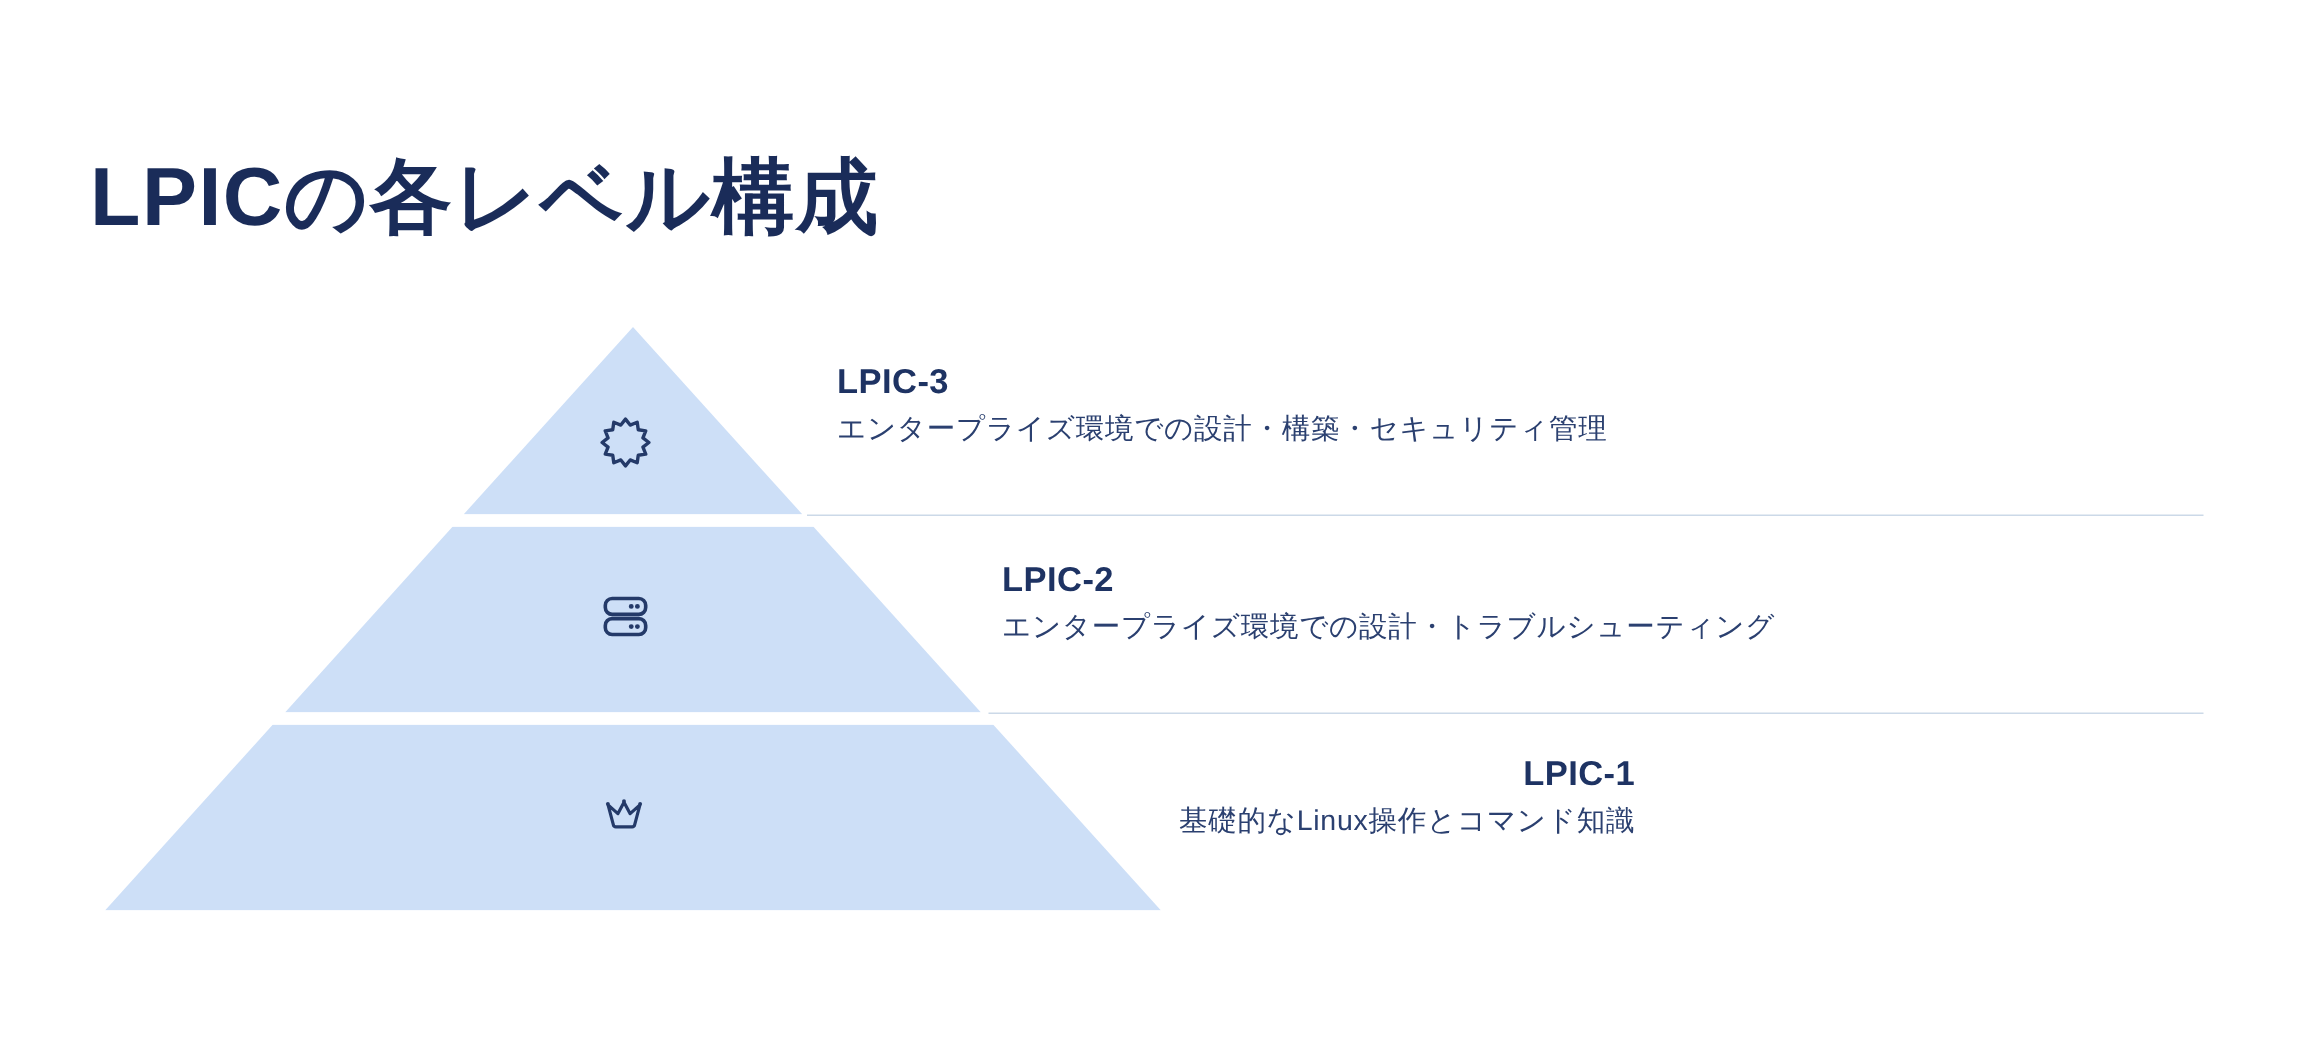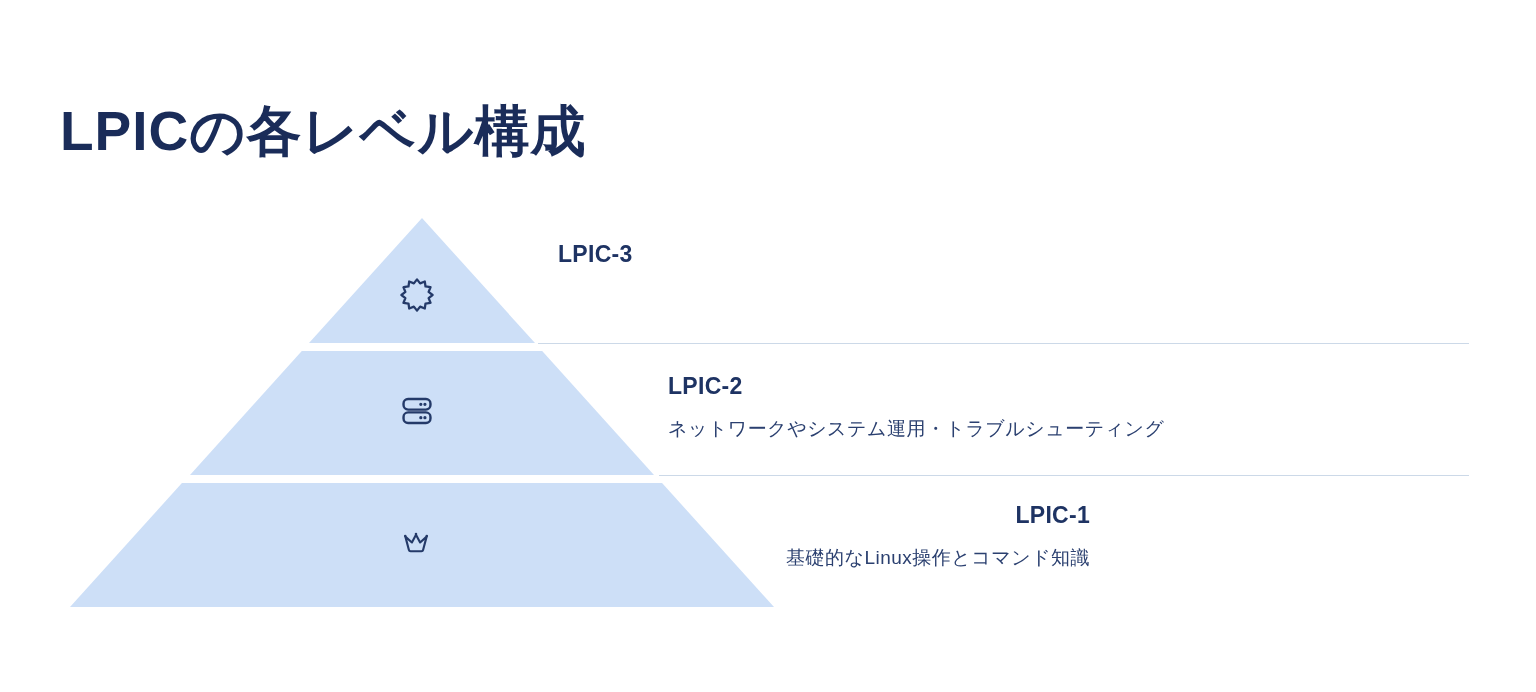--- a/index.html
+++ b/index.html
@@ -45,21 +45,21 @@
     width: 34px; height: 34px;
   }
   .tier-icon svg { width: 100%; height: 100%; display: block; }
   .icon-badge  { left: 400px; top: 278px; }
   .icon-server { left: 400px; top: 394px; }
   .icon-crown  { left: 399px; top: 525px; }
   .level-block {
     position: absolute;
     display: flex;
     flex-direction: column;
-    gap: 14px;
+    gap: 4px;
     white-space: nowrap;
   }
   .level-block-3 { left: 558px; top: 240px; }
   .level-block-2 { left: 668px; top: 372px; justify-content: center; }
   .level-block-1 { left: 786px; top: 501px; align-items: flex-end; }
   .level-name {
     font-size: 23px;
     font-weight: 800;
     color: #1e3363;
     line-height: 1.3;
@@ -110,25 +110,26 @@
     <svg viewBox="0 0 24 24" fill="none" stroke="#243a69" stroke-width="1.5" stroke-linecap="round" stroke-linejoin="round">
       <path d="M4.5 8.2 L7 17.6 C7.12 18.12 7.6 18.5 8.14 18.5 L15.86 18.5 C16.4 18.5 16.88 18.12 17 17.6 L19.5 8.2 L14.9 12.3 L12 6.9 L9.1 12.3 Z"></path>
       <circle cx="4.4" cy="7.7" r="0.9" fill="#243a69" stroke="none"></circle>
       <circle cx="12" cy="6.4" r="0.9" fill="#243a69" stroke="none"></circle>
       <circle cx="19.6" cy="7.7" r="0.9" fill="#243a69" stroke="none"></circle>
     </svg>
   </span>
 
   <div class="level-block level-block-3">
     <div class="level-name">LPIC-3</div>
+    <div class="level-desc">エンタープライズ環境での設計・構築・セキュリティ管理</div>
   </div>
 
   <div class="level-block level-block-2">
     <div class="level-name">LPIC-2</div>
-    <div class="level-desc">ネットワークやシステム運用・トラブルシューティング</div>
+    <div class="level-desc">エンタープライズ環境での設計・トラブルシューティング</div>
   </div>
 
   <div class="level-block level-block-1">
     <div class="level-name">LPIC-1</div>
     <div class="level-desc">基礎的なLinux操作とコマンド知識</div>
   </div>
 
   <div class="divider divider-1"></div>
   <div class="divider divider-2"></div>
 

